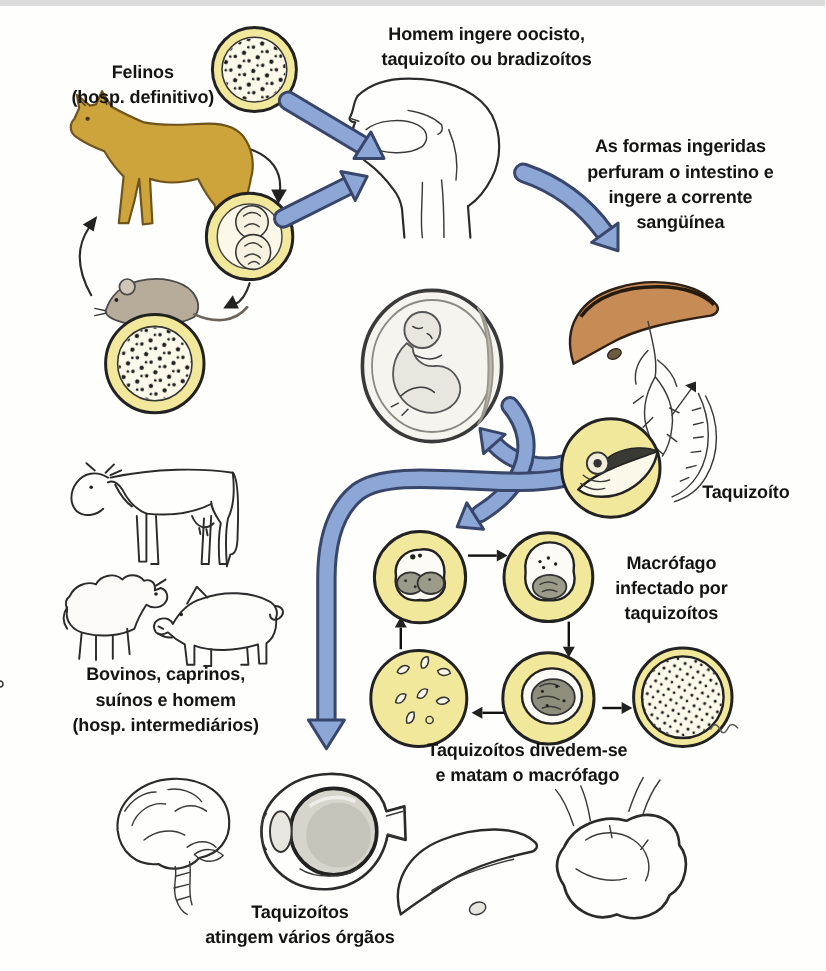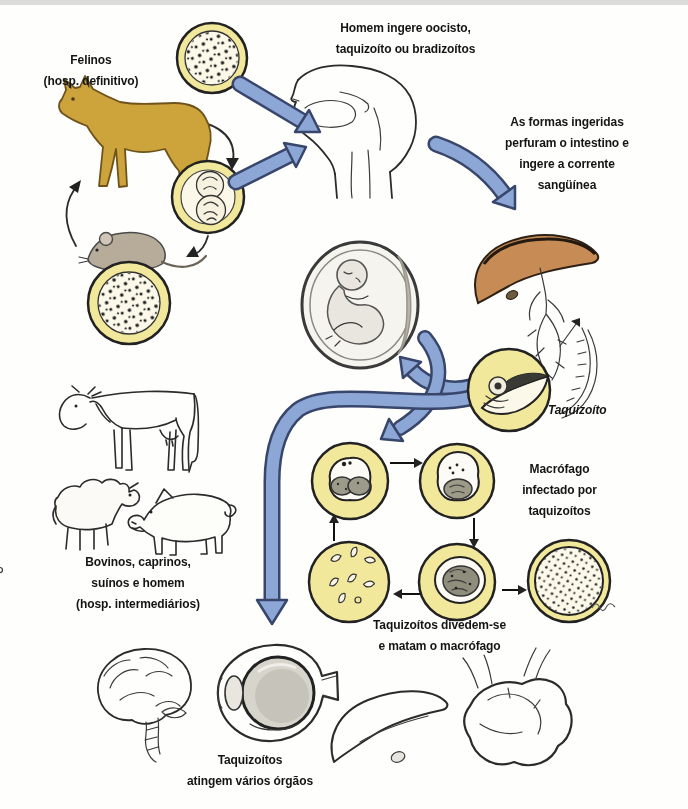--- a/index.html
+++ b/index.html
@@ -1,21 +1,21 @@
 <!DOCTYPE html>
 <html style="--cell-yellow: #f2e89b; --cell-cream: #fcf9ea; --arrow-blue: #8ca6d6; --arrow-edge: #39466b; --cat-gold: #cda33c; --mouse-gray: #b7ab99; --liver-brown: #c78c55; --text-dark: #141414;"><head>
 <meta charset="utf-8">
 <style>
   html,body{margin:0;padding:0;background:#fff;}
   #canvas{position:relative;width:688px;height:809px;background:#fefefd;overflow:hidden;
           font-family:"Liberation Sans",sans-serif;}
   #topstrip{position:absolute;left:0;top:0;width:688px;height:5px;background:#dcdcdc;}
-  .lbl{position:absolute;font-weight:bold;font-size:12px;line-height:21px;color:var(--text-dark,#141414);
+  .lbl{position:absolute;font-weight:bold;font-size:15px;line-height:21px;color:var(--text-dark,#141414);
        text-align:center;white-space:pre-line;letter-spacing:-0.1px;}
-  .left{text-align:left;font-style:italic;}
+  .left{text-align:right;}
   svg{position:absolute;left:0;top:0;}
   .yellow{fill:var(--cell-yellow);}
   .cream{fill:var(--cell-cream);}
   .ln{fill:none;stroke:#2b2b2b;stroke-width:1.8;stroke-linecap:round;stroke-linejoin:round;}
   .ln2{fill:none;stroke:#3a3a3a;stroke-width:1.2;stroke-linecap:round;stroke-linejoin:round;}
   .bo{fill:none;stroke:var(--arrow-edge);stroke-width:17;stroke-linecap:round;}
   .bi{fill:none;stroke:var(--arrow-blue);stroke-width:12;stroke-linecap:round;}
   .bh{fill:var(--arrow-blue);stroke:var(--arrow-edge);stroke-width:2.5;stroke-linejoin:round;}
   .th{fill:#222;stroke:none;}
   .blob{fill:#fcfbf5;stroke:#222;stroke-width:2;}
@@ -277,21 +277,21 @@
       <path class="ln2" d="M360,742 C380,730 404,722 428,716"></path>
       <ellipse cx="398" cy="757" rx="7" ry="5" fill="#e8e5de" stroke="#3a3a3a" stroke-width="1.2" transform="rotate(-20 398 757)"></ellipse>
     </g>
     <g>
       <path class="ln2" d="M478,688 C474,676 470,666 463,658 M492,684 C490,672 488,664 484,655 M536,678 C540,666 544,658 550,650 M524,676 C528,664 532,655 536,648"></path>
       <path class="ln" style="stroke-width:2.2" d="M470,706 C478,688 502,678 522,684 C544,672 566,684 566,704 C576,716 572,738 558,746 C552,762 532,770 514,762 C494,770 474,756 470,738 C462,726 462,716 470,706 Z" fill="#f4f2ee"></path>
       <path class="ln2" d="M488,700 C500,692 516,692 528,700 C540,708 544,722 538,734 M480,724 C492,732 508,736 522,732 M508,688 l2,10 M540,700 l-6,8"></path>
     </g>
   </svg>
 
-  <div class="lbl" style="left:16px;top:50px;width:150px;">Felinos
+  <div class="lbl" style="left:44px;top:50px;width:150px;">Felinos
 (hosp. definitivo)</div>
   <div class="lbl" style="left:298px;top:18px;width:215px;">Homem ingere oocisto,
 taquizoíto ou bradizoítos</div>
   <div class="lbl" style="left:452px;top:112px;width:230px;">As formas ingeridas
 perfuram o intestino e
 ingere a corrente
 sangüínea</div>
   <div class="lbl left" style="left:548px;top:400px;width:110px;">Taquizoíto</div>
   <div class="lbl" style="left:497px;top:459px;width:125px;">Macrófago
 infectado por

